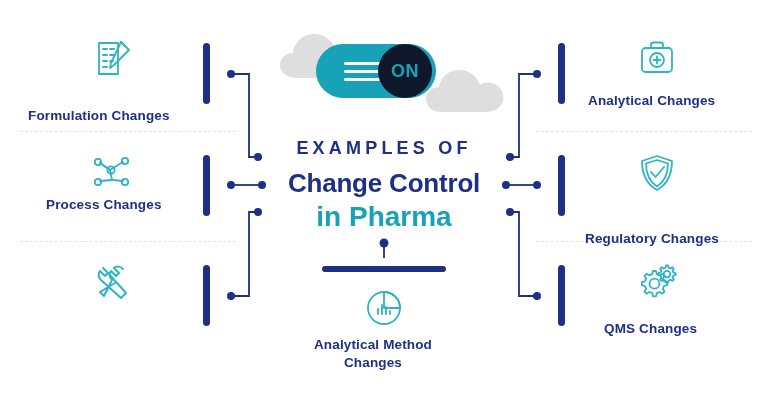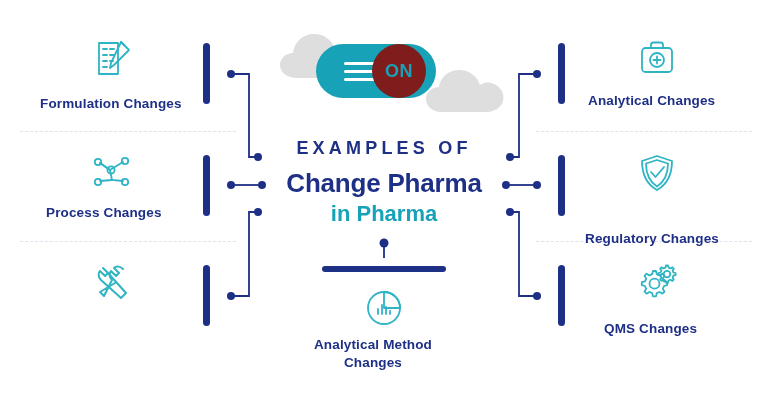--- a/index.html
+++ b/index.html
@@ -43,42 +43,42 @@
   
   #toggle-wrap{position:absolute;left:316px;top:44px;width:120px;height:54px;}
   #toggle-pill{
     position:absolute;left:0;top:0;width:120px;height:54px;
     background:#17a2b8;border-radius:27px;
   }
   .tline{
     position:absolute;height:3px;background:#ffffff;border-radius:2px;
   }
   #toggle-knob{
-    position:absolute;left:56px;top:0px;width:54px;height:54px;
-    background:#7f1d1d;border-radius:50%;
+    position:absolute;left:62px;top:0px;width:54px;height:54px;
+    background:#0f172a;border-radius:50%;
     box-sizing:border-box;
     display:flex;align-items:center;justify-content:center;
   }
   #toggle-knob-text{
     color:#17a2b8;font-weight:bold;font-size:18px;letter-spacing:.5px;
     font-family:"Liberation Sans", sans-serif;
   }
 
   
   #title-block{position:absolute;left:238px;top:138px;width:292px;text-align:center;}
   #eyebrow{
     color:#1e2f86;font-size:18px;font-weight:bold;
     letter-spacing:4.2px;
   }
   #title-main{
     color:#1e2f86;font-size:26px;font-weight:bold;
     margin-top:9px;letter-spacing:-.2px;
   }
   #title-sub{
-    color:#17a2b8;font-size:22px;font-weight:bold;
+    color:#17a2b8;font-size:28px;font-weight:bold;
     margin-top:2px;
   }
 
   
   #center-hbar{
     position:absolute;left:322px;top:266px;width:124px;height:6px;
     background:#1e2f86;border-radius:3px;
   }
 
   
@@ -101,21 +101,21 @@
     <div class="tline" style="left:28px;top:18px;width:44px;"></div>
     <div class="tline" style="left:28px;top:26px;width:52px;"></div>
     <div class="tline" style="left:28px;top:34px;width:36px;"></div>
     <div id="toggle-knob">
       <span id="toggle-knob-text">ON</span>
     </div>
   </div>
 
   <div id="title-block">
     <div id="eyebrow">EXAMPLES OF</div>
-    <div id="title-main">Change Pharma</div>
+    <div id="title-main">Change Control</div>
     <div id="title-sub">in Pharma</div>
   </div>
 
   <div id="center-hbar"></div>
 
   <div class="divider" style="left:20px;top:131px;width:216px;"></div>
   <div class="divider" style="left:20px;top:241px;width:216px;"></div>
   <div class="divider" style="left:536px;top:131px;width:216px;"></div>
   <div class="divider" style="left:536px;top:241px;width:216px;"></div>
 
@@ -169,36 +169,36 @@
         <path d="M13 19 L17 19"></path>
       <path d="M13 25 L17 25"></path>
         <path d="M13 31 L17 31"></path>
       <path d="M20 13 L24 13"></path>
         <path d="M20 19 L24 19"></path>
       <path d="M20 25 L23 25"></path>
       <path d="M31 6 L39 14 L24 29 L20 32 L21 27 Z"></path>
       <path d="M31 6 L35 10"></path>
     </g>
   </svg>
-  <div class="label" style="left:28px;top:96px;margin-left:12px;">Formulation Changes</div>
+  <div class="label" style="left:28px;top:108px;">Formulation Changes</div>
 
   <svg class="icon" style="left:90px;top:150px;" width="46" height="46" viewBox="0 0 46 46">
     <g fill="none" stroke="#2fb4c4" stroke-width="1.8" stroke-linecap="round">
       <path d="M10 13 L20 20 L33 12"></path>
       <path d="M20 20 L22 30 L33 31"></path>
       <path d="M10 31 L22 30"></path>
       <path d="M20 20 L10 13"></path>
       <circle cx="8" cy="12" r="3.2"></circle>
       <circle cx="35" cy="11" r="3.2"></circle>
       <circle cx="21" cy="20" r="3.6"></circle>
       <circle cx="8" cy="32" r="3.2"></circle>
       <circle cx="35" cy="32" r="3.2"></circle>
     </g>
   </svg>
-  <div class="label" style="left:46px;top:205px;">Process Changes</div>
+  <div class="label" style="left:46px;top:197px;">Process Changes</div>
 
   <svg class="icon" style="left:90px;top:260px;" width="46" height="46" viewBox="0 0 46 46">
     <g fill="none" stroke="#2fb4c4" stroke-width="2" stroke-linecap="round" stroke-linejoin="round">
       <path d="M13 8 L18 13 L15 16 L10 11 C8 13 8 17 11 20 L31 38 L36 33 L18 13"></path>
       <path d="M33 9 C30 6 26 6 24 8 L29 13 L26 16 L21 11 C19 13 19 17 22 20 L14 36 L10 32 L25 23"></path>
     </g>
   </svg>
 
   <svg class="icon" style="left:634px;top:36px;" width="46" height="46" viewBox="0 0 46 46">
     <g fill="none" stroke="#2fb4c4" stroke-width="1.8" stroke-linecap="round" stroke-linejoin="round">

